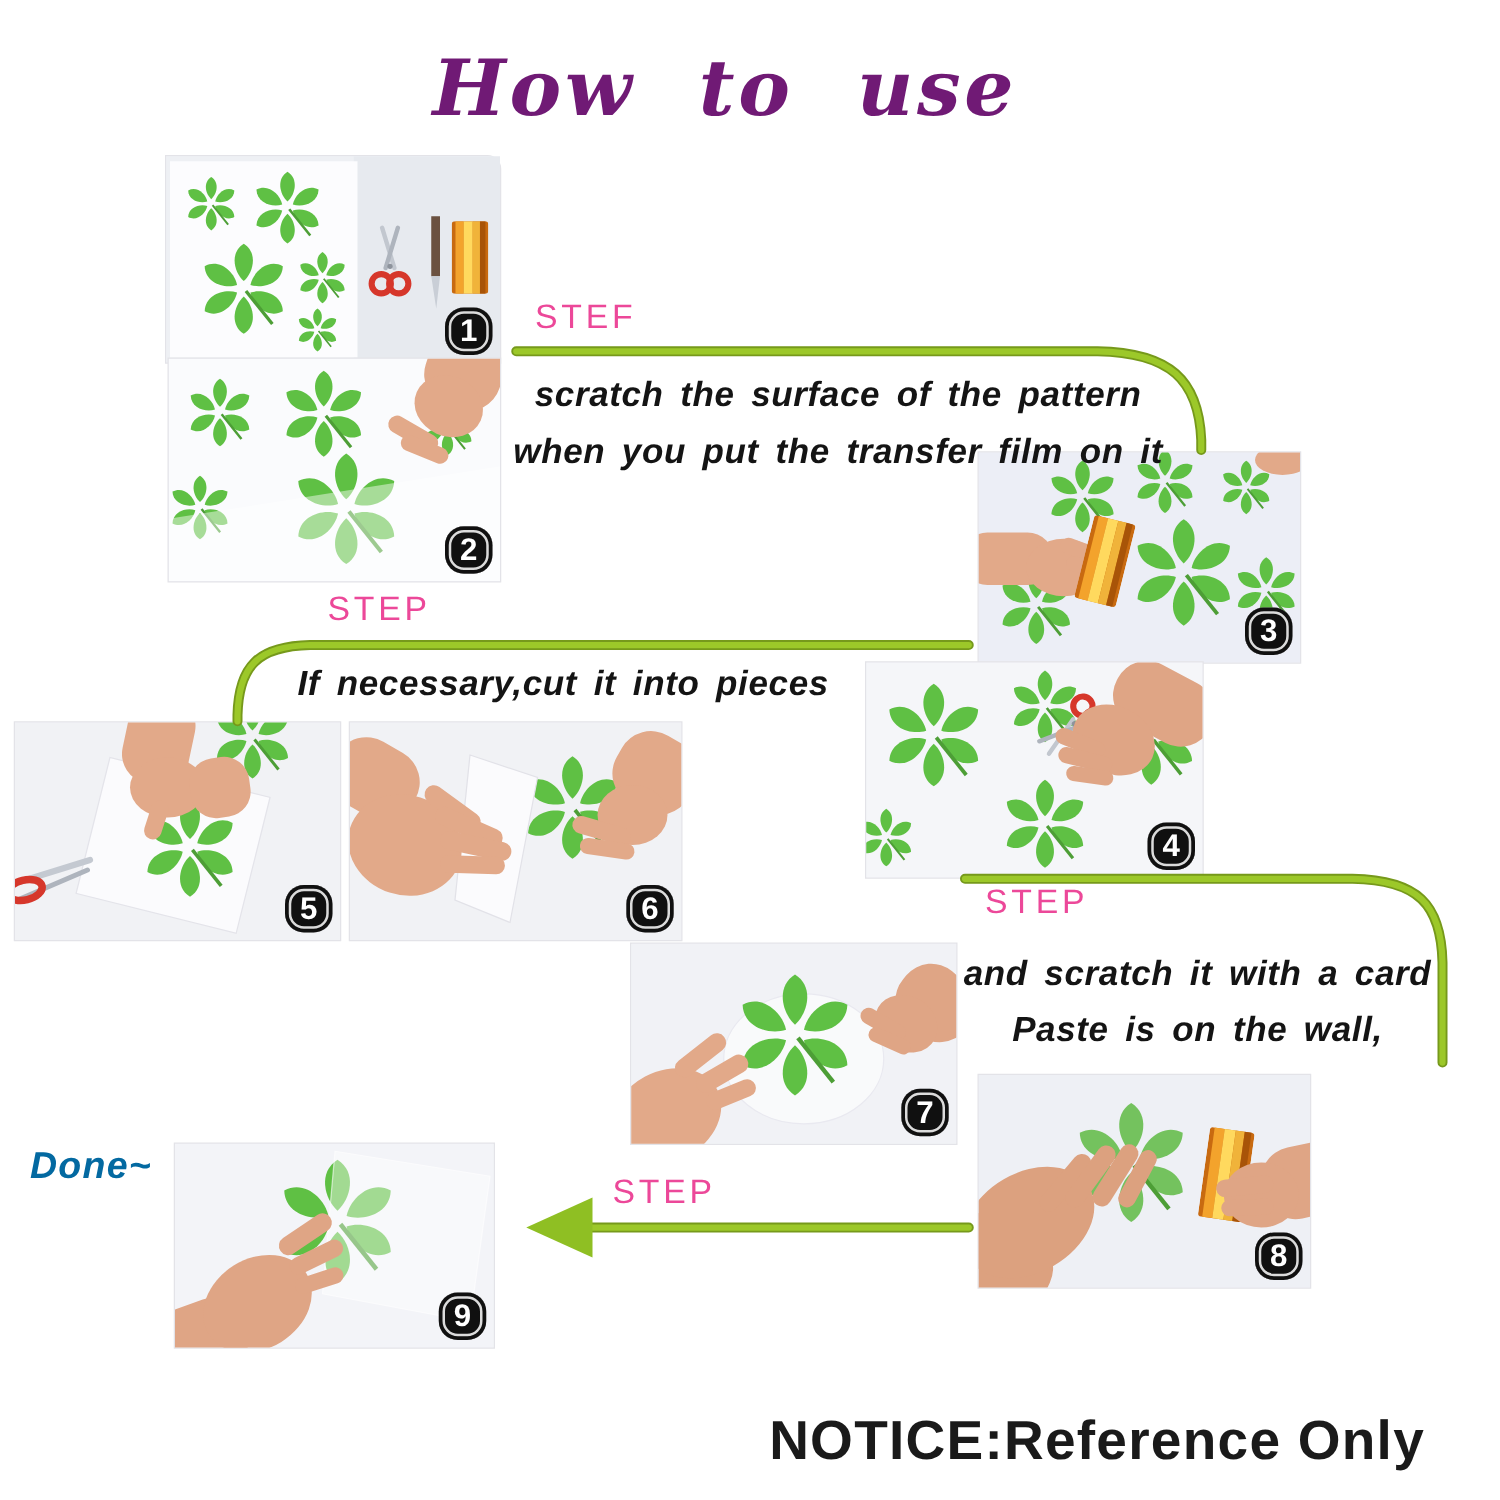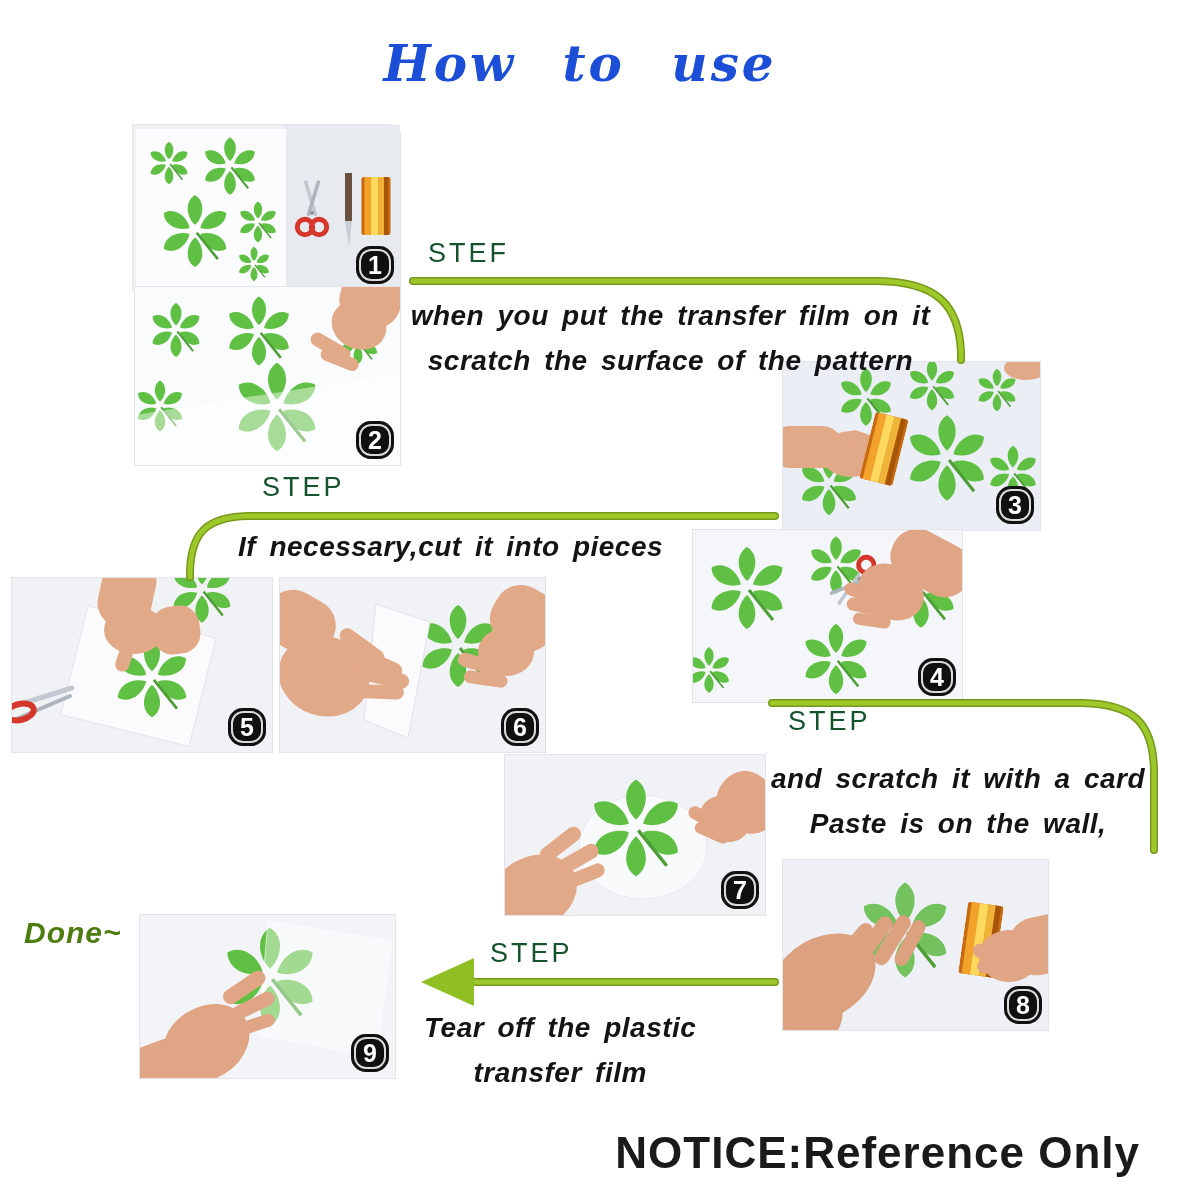--- a/index.html
+++ b/index.html
@@ -3,44 +3,44 @@
 <meta charset="utf-8">
 <style>
   html,body{margin:0;padding:0;background:#ffffff;}
   #canvas{
     position:relative;width:1200px;height:1200px;background:#ffffff;
     font-family:"Liberation Sans",sans-serif;overflow:hidden;
   }
   .title{
     position:absolute;left:0;top:34px;width:1160px;text-align:center;
     font-family:"DejaVu Serif",serif;font-style:italic;font-weight:bold;
-    font-size:50px;color:#1d4ed8;letter-spacing:3px;word-spacing:26px;
+    font-size:62px;color:#701a75;letter-spacing:3px;word-spacing:26px;
   }
   .photo{position:absolute;background:#f1f2f5;box-shadow:0 0 0 1px #e3e3e8;z-index:1;}
   .photo svg{display:block;width:100%;height:100%;}
   .badge{
     position:absolute;right:6px;bottom:6px;width:38px;height:38px;
     border-radius:40%;background:#101010;color:#ffffff;z-index:3;
     display:flex;align-items:center;justify-content:center;
     font-size:25px;font-weight:bold;
     box-shadow:inset 0 0 0 3px #101010, inset 0 0 0 5px rgba(255,255,255,.85);
   }
   .step-label{
-    position:absolute;font-size:27px;color:#14532d;letter-spacing:3px;z-index:6;
+    position:absolute;font-size:27px;color:#ec4899;letter-spacing:3px;z-index:6;
   }
   .instr{
     position:absolute;font-weight:bold;font-style:italic;font-size:28px;
     color:#141414;letter-spacing:.5px;word-spacing:5px;z-index:6;line-height:45px;
     white-space:nowrap;
     text-align:center;
   }
   .instr.center{text-align:center;}
   .done{
     position:absolute;left:24px;top:916px;font-weight:bold;font-style:italic;
-    font-size:30px;color:#4d7c0f;letter-spacing:1px;z-index:6;
+    font-size:30px;color:#0369a1;letter-spacing:1px;z-index:6;
   }
   .notice{
     position:absolute;left:0;top:1128px;width:1140px;text-align:right;
     font-size:44px;font-weight:bold;color:#1a1a1a;letter-spacing:1px;z-index:6;
   }
   #overlay{position:absolute;left:0;top:0;z-index:5;pointer-events:none;}
   .conn-under{fill:none;stroke:#76991b;stroke-width:8;stroke-linecap:round;}
   .conn-over{fill:none;stroke:#9cc829;stroke-width:5;stroke-linecap:round;}
 </style>
 </head>
@@ -295,36 +295,32 @@
     </g>
     <g>
       <path class="conn-under" d="M775 982 H466"></path>
       <path class="conn-over" d="M775 982 H466"></path>
       <polygon points="421,982 474,958 474,1006" fill="#8fbf23"></polygon>
     </g>
   </svg>
 
   <div class="step-label" style="left:428px;top:238px;">STEF</div>
   <div class="instr center" style="left:398px;top:293px;width:545px;">
+    <div>scratch the surface of the pattern</div>
     <div>when you put the transfer film on it</div>
-    <div>scratch the surface of the pattern</div>
   </div>
 
   <div class="step-label" style="left:262px;top:472px;">STEP</div>
   <div class="instr" style="left:238px;top:524px;">If necessary,cut it into pieces</div>
 
   <div class="step-label" style="left:788px;top:706px;">STEP</div>
   <div class="instr center" style="left:762px;top:756px;width:392px;">
     <div>and scratch it with a card</div>
     <div>Paste is on the wall,</div>
   </div>
 
   <div class="done">Done~</div>
 
   <div class="step-label" style="left:490px;top:938px;">STEP</div>
-  <div class="instr" style="left:424px;top:1005px;">
-    <div>Tear off the plastic</div>
-    <div>transfer film</div>
-  </div>
 
   <div class="notice">NOTICE:Reference Only</div>
 
 </div>
 
 </body></html>

